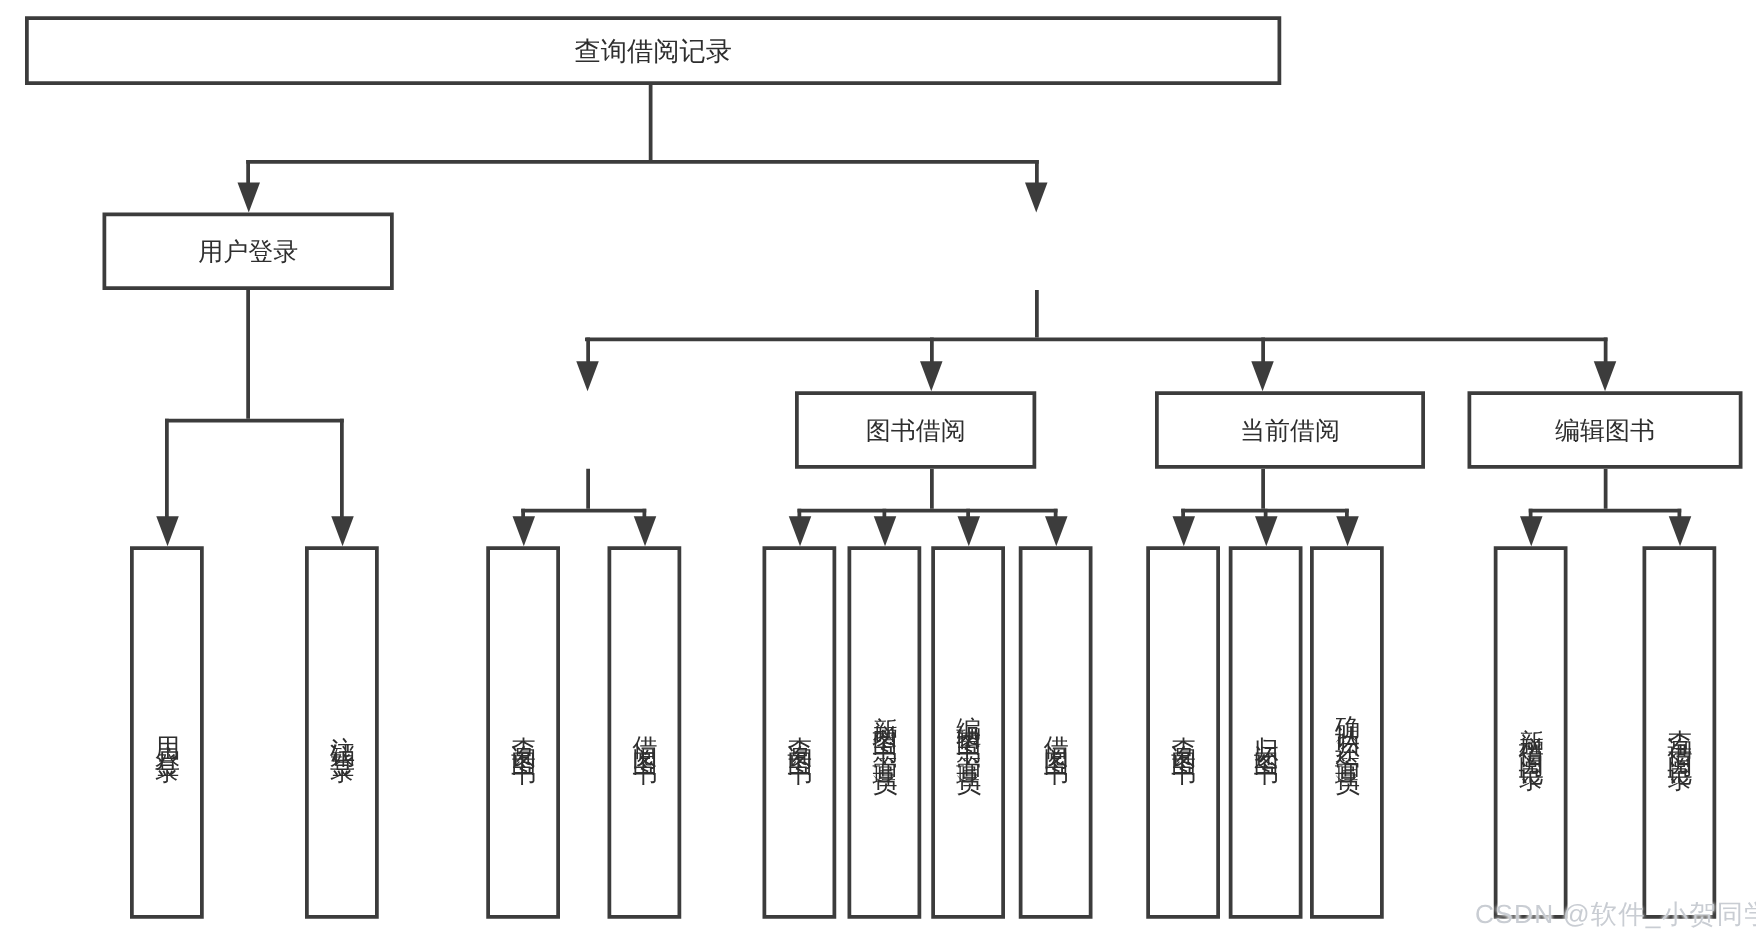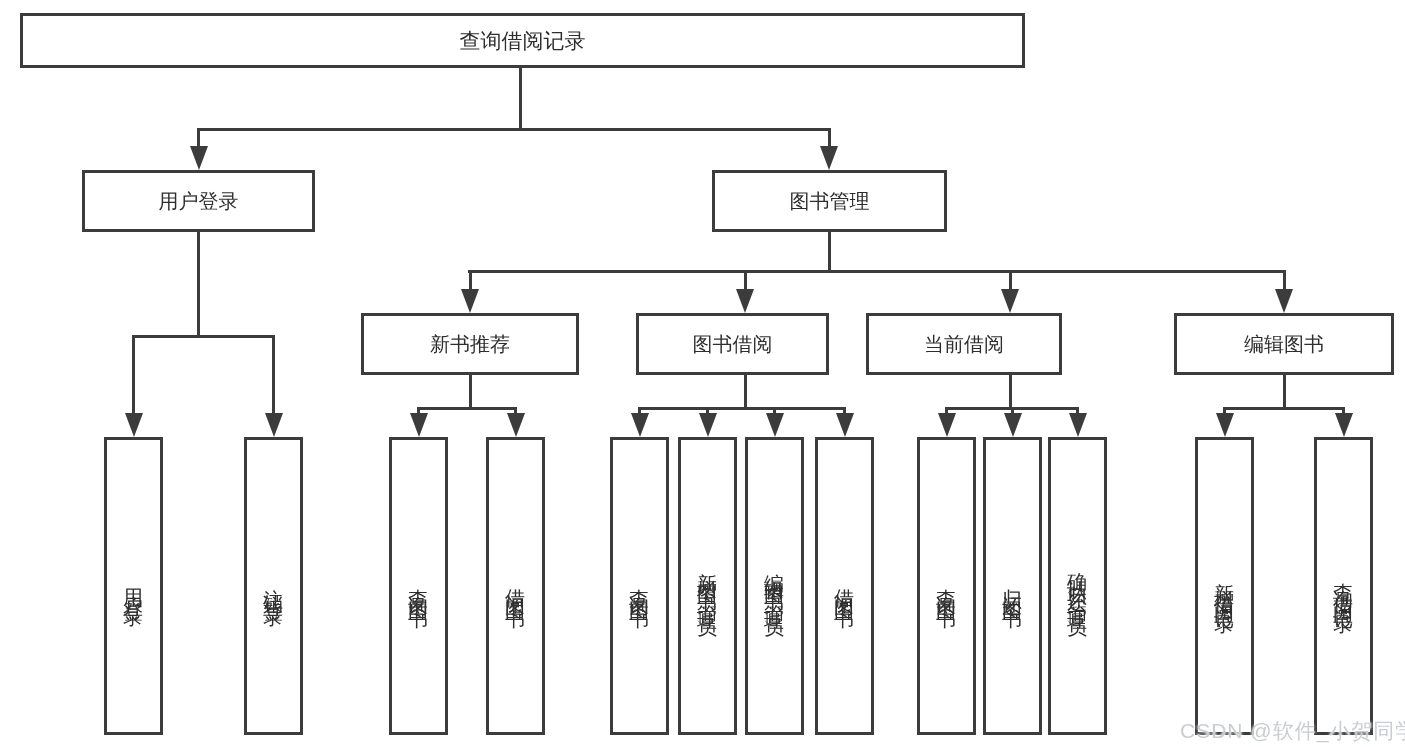--- a/index.html
+++ b/index.html
@@ -42,43 +42,41 @@
   <div class="box" style="left:20px;top:13px;width:1005px;height:55px;font-size:21px;">查询借阅记录</div>
 
   <div class="vline" style="left:519px;top:68px;height:60px;"></div>
   <div class="hline" style="left:197px;top:128px;width:634px;"></div>
   <div class="vline" style="left:197px;top:128px;height:22px;"></div>
   <div class="arrow" style="left:190px;top:146px;"></div>
   <div class="vline" style="left:828px;top:128px;height:22px;"></div>
   <div class="arrow" style="left:820px;top:146px;"></div>
 
   <div class="box" style="left:82px;top:170px;width:233px;height:62px;">用户登录</div>
-  <div class="box" style="left:712px;top:170px;width:235px;height:62px;">图书管理</div>
 
   <div class="vline" style="left:197px;top:232px;height:103px;"></div>
   <div class="hline" style="left:132px;top:335px;width:143px;"></div>
   <div class="vline" style="left:132px;top:335px;height:80px;"></div>
   <div class="arrow" style="left:125px;top:413px;"></div>
   <div class="vline" style="left:272px;top:335px;height:80px;"></div>
   <div class="arrow" style="left:265px;top:413px;"></div>
 
   <div class="vline" style="left:828px;top:232px;height:38px;"></div>
   <div class="hline" style="left:468px;top:270px;width:818px;"></div>
   <div class="vline" style="left:469px;top:270px;height:22px;"></div>
   <div class="arrow" style="left:461px;top:289px;"></div>
   <div class="vline" style="left:744px;top:270px;height:22px;"></div>
   <div class="arrow" style="left:736px;top:289px;"></div>
   <div class="vline" style="left:1009px;top:270px;height:22px;"></div>
   <div class="arrow" style="left:1001px;top:289px;"></div>
   <div class="vline" style="left:1283px;top:270px;height:22px;"></div>
   <div class="arrow" style="left:1275px;top:289px;"></div>
 
-  <div class="box" style="left:361px;top:313px;width:218px;height:62px;">新书推荐</div>
   <div class="box" style="left:636px;top:313px;width:193px;height:62px;">图书借阅</div>
-  <div class="box" style="left:866px;top:313px;width:196px;height:62px;">当前借阅</div>
+  <div class="box" style="left:924px;top:313px;width:216px;height:62px;">当前借阅</div>
   <div class="box" style="left:1174px;top:313px;width:220px;height:62px;">编辑图书</div>
 
   <div class="vline" style="left:469px;top:375px;height:32px;"></div>
   <div class="hline" style="left:417px;top:407px;width:100px;"></div>
   <div class="vline" style="left:417px;top:407px;height:10px;"></div>
   <div class="arrow" style="left:410px;top:413px;"></div>
   <div class="vline" style="left:514px;top:407px;height:10px;"></div>
   <div class="arrow" style="left:507px;top:413px;"></div>
 
   <div class="vline" style="left:744px;top:375px;height:32px;"></div>

